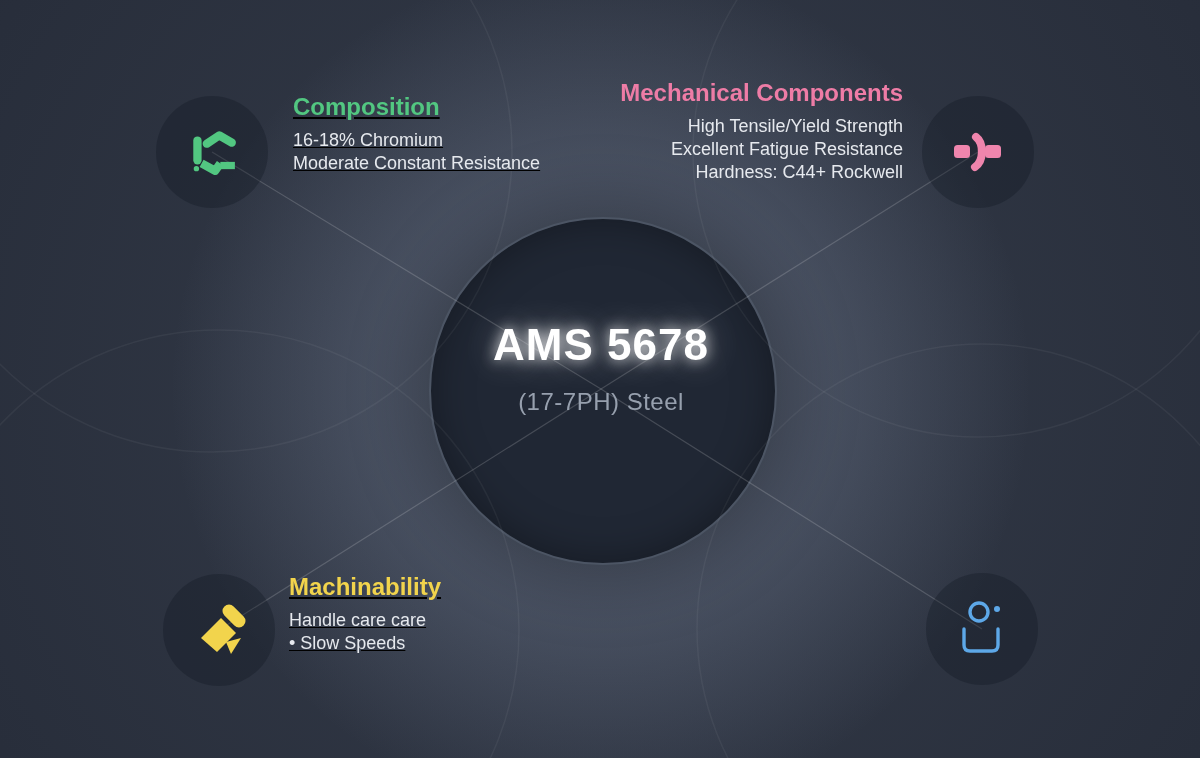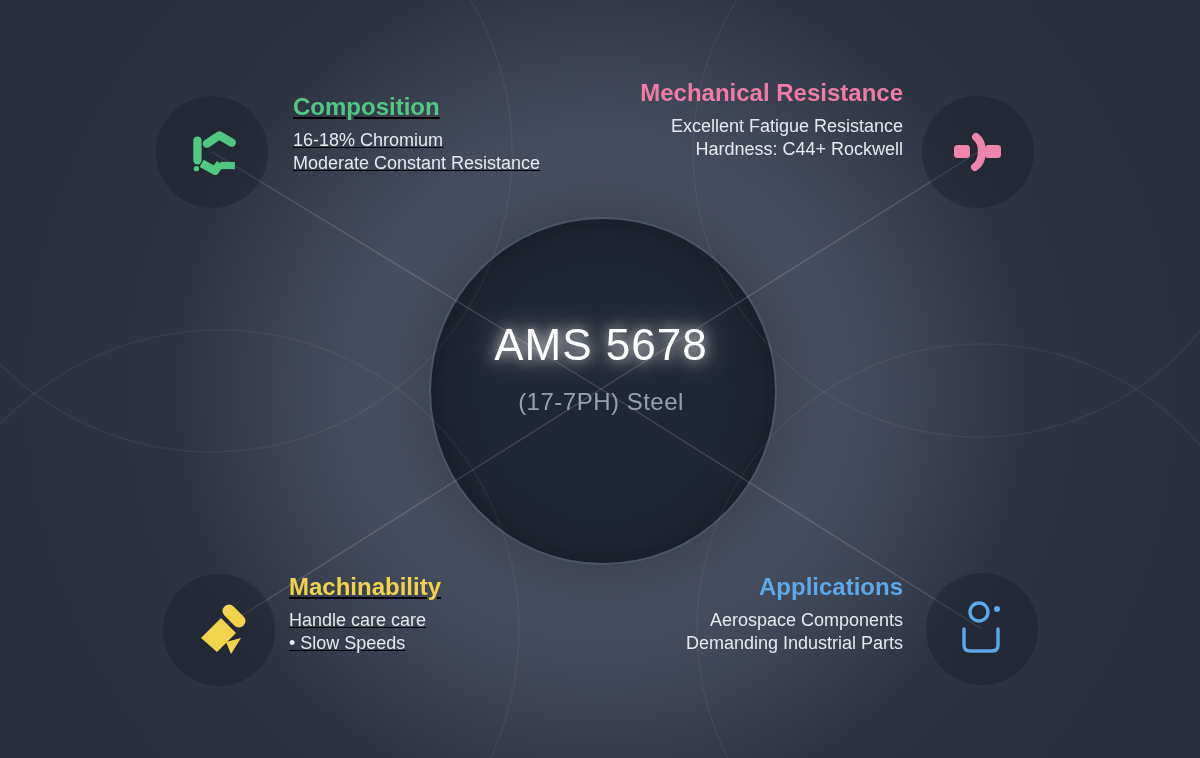--- a/index.html
+++ b/index.html
@@ -13,21 +13,21 @@
   }
   .abs{position:absolute;}
   
   .hub{
     left:429px;top:217px;width:344px;height:344px;border-radius:50%;
     background:#202734;border:2px solid rgba(160,172,192,0.35);
     box-shadow:0 0 70px 12px rgba(0,0,0,0.28), inset 0 0 40px rgba(0,0,0,0.35);
   }
   .hub-text{left:401px;top:320px;width:400px;text-align:center;}
   .hub-title{
-    color:#ffffff;font-size:44px;font-weight:normal;letter-spacing:1px;
+    color:#ffffff;font-size:44px;font-weight:bold;letter-spacing:1px;
     text-shadow:0 0 14px rgba(255,255,255,0.9),0 0 34px rgba(255,255,255,0.45);
   }
   .hub-sub{margin-top:18px;color:#97a0ae;font-size:24px;letter-spacing:0.5px;}
   
   .pod{width:112px;height:112px;border-radius:50%;background:rgba(14,19,29,0.30);}
   
   .qb{width:420px;}
   .qb .q-title{font-size:24px;font-weight:bold;line-height:30px;}
   .qb .q-line{color:#e6e9ee;font-size:18px;line-height:23px;}
   .qb .q-body{margin-top:7px;}
@@ -85,22 +85,23 @@
   </div>
 
   <svg class="abs" style="left:952px;top:125px" width="52" height="52" viewBox="0 0 52 52">
     <g fill="#ef85ad">
       <rect x="2" y="20" width="16" height="13" rx="3.5"></rect>
       <rect x="33" y="20" width="16" height="13" rx="3.5"></rect>
     </g>
     <path d="M24 12 C32 18 32 36 23 42" stroke="#ef85ad" stroke-width="8" fill="none" stroke-linecap="round"></path>
   </svg>
   <div class="abs qb q-right" style="right:297px;top:78px">
-    <div class="q-title" style="color: rgb(238, 124, 166);">Mechanical Resistance</div>
+    <div class="q-title" style="color: rgb(238, 124, 166);">Mechanical Components</div>
     <div class="q-body">
+      <div class="q-line">High Tensile/Yield Strength</div>
       <div class="q-line">Excellent Fatigue Resistance</div>
       <div class="q-line">Hardness: C44+ Rockwell</div>
     </div>
   </div>
 
   <svg class="abs" style="left:193px;top:604px" width="56" height="56" viewBox="0 0 56 56">
     <path d="M36 7 L46 17" stroke="#f2d44c" stroke-width="13" stroke-linecap="round" fill="none"></path>
     <g fill="#f2d44c">
       <polygon points="8,34 28,14 43,29 24,48"></polygon>
       <polygon points="33,38 48,34 38,50"></polygon>
@@ -114,21 +115,14 @@
     </div>
   </div>
 
   <svg class="abs" style="left:952px;top:599px" width="58" height="58" viewBox="0 0 58 58">
     <g fill="none" stroke="#5da8e8" stroke-width="3.4" stroke-linecap="round">
       <circle cx="27" cy="13" r="9"></circle>
       <path d="M12 30 L12 46 Q12 52 18 52 L40 52 Q46 52 46 46 L46 30"></path>
     </g>
     <circle cx="45" cy="10" r="3" fill="#5da8e8"></circle>
   </svg>
-  <div class="abs qb q-right" style="right:297px;top:572px">
-    <div class="q-title" style="color: rgb(93, 168, 232);">Applications</div>
-    <div class="q-body">
-      <div class="q-line">Aerospace Components</div>
-      <div class="q-line">Demanding Industrial Parts</div>
-    </div>
-  </div>
 
 </div>
 
 </body></html>

